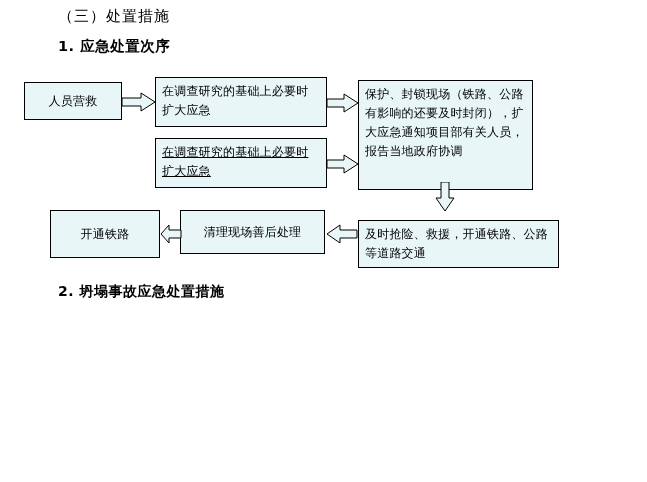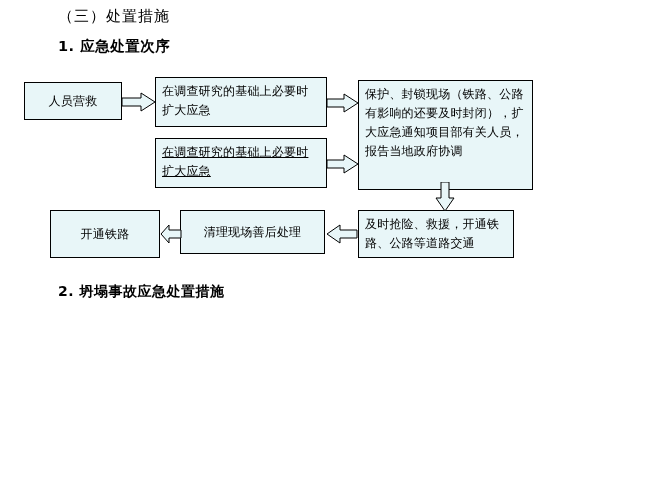--- a/index.html
+++ b/index.html
@@ -70,21 +70,21 @@
     text-align: left;
     padding: 2px 4px;
   }
   .box.lefttext {
     text-align: left;
   }
   #box-rescue  { left: 24px;  top: 22px;  width: 98px;  height: 38px; }
   #box-control { left: 155px; top: 17px;  width: 172px; height: 50px; }
   #box-expand  { left: 155px; top: 78px;  width: 172px; height: 50px; text-decoration: underline; }
   #box-protect { left: 358px; top: 20px;  width: 175px; height: 110px; }
-  #box-rescue2 { left: 358px; top: 150px; width: 156px; height: 48px; }
+  #box-rescue2 { left: 358px; top: 160px; width: 201px; height: 48px; }
   #box-cleanup { left: 180px; top: 150px; width: 145px; height: 44px; }
   #box-resume  { left: 50px;  top: 150px; width: 110px; height: 48px; }
 
   
   .arrow {
     position: absolute;
   }
   
   .para {
     position: absolute;

